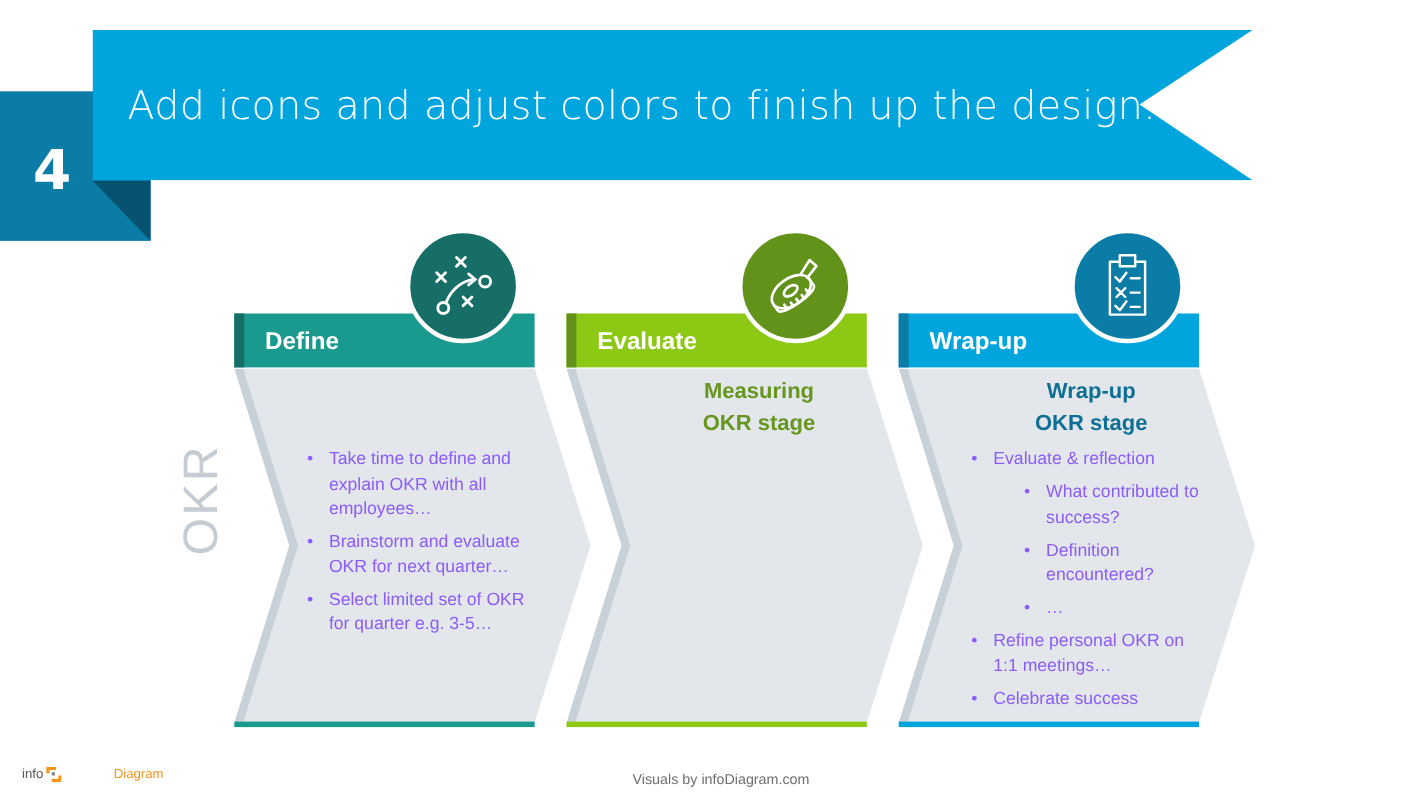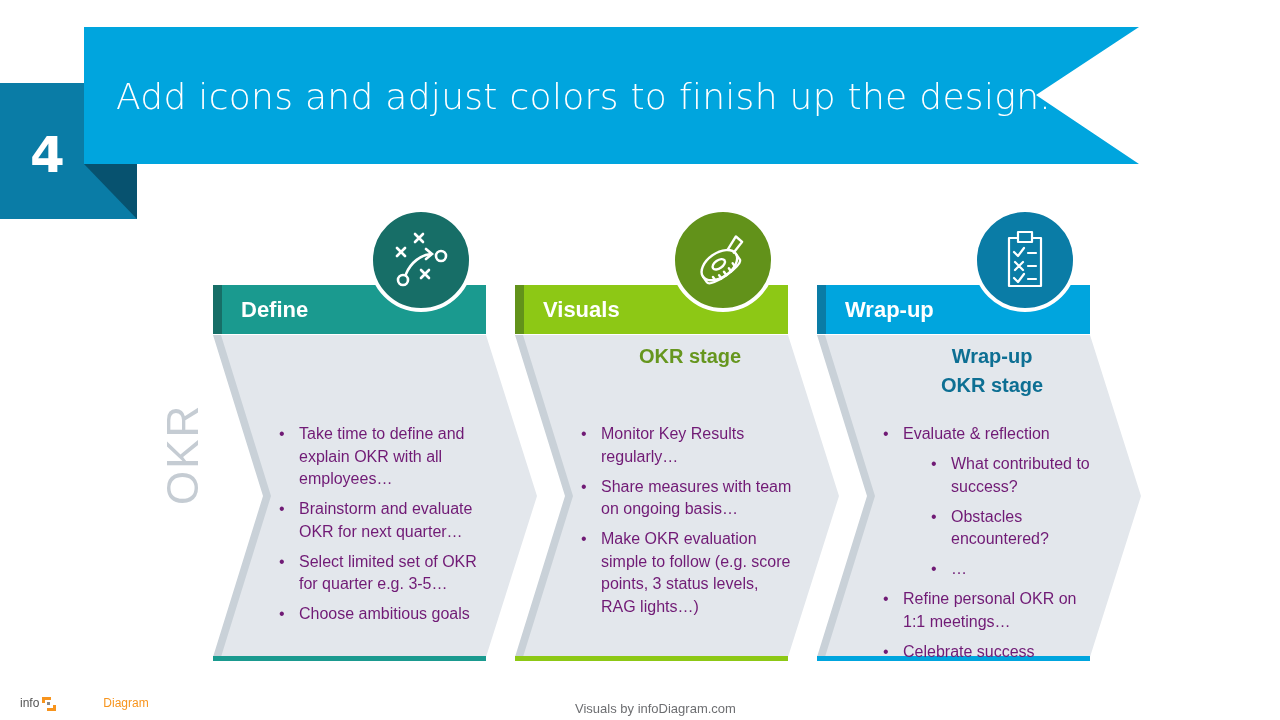--- a/index.html
+++ b/index.html
@@ -21,21 +21,21 @@
   
   .col { top:200px; width:330px; height:470px; }
   .chev-shadow { left:0; top:135px; width:323px; height:322px; background:#c9d1d8; clip-path:polygon(0 0,272px 0,323px 161px,272px 322px,0 322px,50px 161px); }
   .chev { left:8px; top:135px; width:316px; height:322px; background:#e3e7ec; clip-path:polygon(0 0,265px 0,316px 161px,265px 322px,0 322px,50px 161px); }
   .head { left:0; top:85px; width:273px; height:49px; }
   .head-edge { left:0; top:85px; width:9px; height:49px; }
   .head-label { left:28px; top:85px; color:#fff; font-weight:bold; font-size:22px; line-height:50px; }
   .bottom-bar { left:0; top:456px; width:273px; height:5px; }
   .icon-circle { width:96px; height:96px; border-radius:50%; border:4px solid #fff; top:8px; left:156px; display:flex; align-items:center; justify-content:center; box-sizing:content-box; }
   .stage-title { left:60px; top:142px; width:230px; text-align:center; font-weight:bold; font-size:20px; line-height:29px; }
-  .bullets { left:66px; top:223px; width:215px; margin:0; padding:0; list-style:none; color:#701a75; font-size:16px; line-height:22.5px; }
+  .bullets { left:66px; top:207px; width:215px; margin:0; padding:0; list-style:none; color:#8b5cf6; font-size:16px; line-height:22.5px; }
   .bullets li { position:relative; padding-left:20px; margin-bottom:7.5px; }
   .bullets li::before { content:"•"; position:absolute; left:0; top:0; }
   .bullets li.sub { margin-left:48px; }
 
   
   .logo { left:20px; top:696px; font-size:12px; color:#555; display:flex; align-items:center; gap:3px; }
   .logo .mark { width:12px; height:12px; position:relative; }
   .logo .diag { color:#f7941d;margin-left:46px; }
   .credit { left:575px; top:701px; color:#6d6e71; font-size:13px; font-weight:normal; }
 </style>
@@ -66,50 +66,45 @@
       <path d="M17 46 C22 34, 32 27, 42 26"></path>
       <path d="M37 21 L43 26 L37 31"></path>
       <circle cx="14" cy="52" r="5"></circle>
       <path d="M32 42 L40 50 M40 42 L32 50"></path>
     </svg>
   </div>
   <ul class="abs bullets">
     <li>Take time to define and explain OKR with all employees…</li>
     <li>Brainstorm and evaluate OKR for next quarter…</li>
     <li>Select limited set of OKR for quarter e.g. 3-5…</li>
-    <li>Choose ambitious goals</li>
   </ul>
 </div>
 
 <div class="abs col" style="left:515px;">
   <div class="abs chev-shadow"></div>
   <div class="abs chev"></div>
   <div class="abs head" style="background:#8dc815;"></div>
   <div class="abs head-edge" style="background:#62921a;"></div>
-  <div class="abs head-label">Visuals</div>
+  <div class="abs head-label">Evaluate</div>
   <div class="abs bottom-bar" style="background:#8dc815;"></div>
   <div class="abs icon-circle" style="background:#62921a;">
     <svg width="64" height="64" viewBox="0 0 64 64" fill="none" stroke="#fff" stroke-width="2.4" stroke-linecap="round" stroke-linejoin="round">
       <g transform="rotate(-35 30 36)">
         <ellipse cx="28" cy="36" rx="20" ry="12"></ellipse>
         <ellipse cx="28" cy="35" rx="7" ry="4"></ellipse>
         <path d="M8 36 L8 43 C8 50, 48 50, 48 43 L48 36"></path>
         <path d="M16 46 L16 42 M22 48 L22 44 M28 48 L28 44 M34 48 L34 44 M40 46 L40 42"></path>
         <path d="M44 28 L58 22 L60 30 L47 34"></path>
       </g>
     </svg>
   </div>
   <div class="abs stage-title" style="color:#66961e;">
+    <div>Measuring</div>
     <div>OKR stage</div>
   </div>
-  <ul class="abs bullets">
-    <li>Monitor Key Results regularly…</li>
-    <li>Share measures with team on ongoing basis…</li>
-    <li>Make OKR evaluation simple to follow (e.g. score points, 3 status levels, RAG lights…)</li>
-  </ul>
 </div>
 
 <div class="abs col" style="left:817px;">
   <div class="abs chev-shadow"></div>
   <div class="abs chev"></div>
   <div class="abs head" style="background:#00a5de;"></div>
   <div class="abs head-edge" style="background:#0a7ca6;"></div>
   <div class="abs head-label">Wrap-up</div>
   <div class="abs bottom-bar" style="background:#00a5de;"></div>
   <div class="abs icon-circle" style="background:#0a7ca6;">
@@ -121,21 +116,21 @@
       <path d="M21 50 L25 54 L31 46 M35 51 L43 51"></path>
     </svg>
   </div>
   <div class="abs stage-title" style="color:#0d6f93;">
     <div>Wrap-up</div>
     <div>OKR stage</div>
   </div>
   <ul class="abs bullets">
     <li>Evaluate &amp; reflection</li>
     <li class="sub">What contributed to success?</li>
-    <li class="sub">Obstacles encountered?</li>
+    <li class="sub">Definition encountered?</li>
     <li class="sub">…</li>
     <li>Refine personal OKR on 1:1 meetings…</li>
     <li>Celebrate success</li>
   </ul>
 </div>
 
 <div class="abs logo">
   <span>info</span>
   <span class="mark">
     <svg width="14" height="14" viewBox="0 0 14 14">

